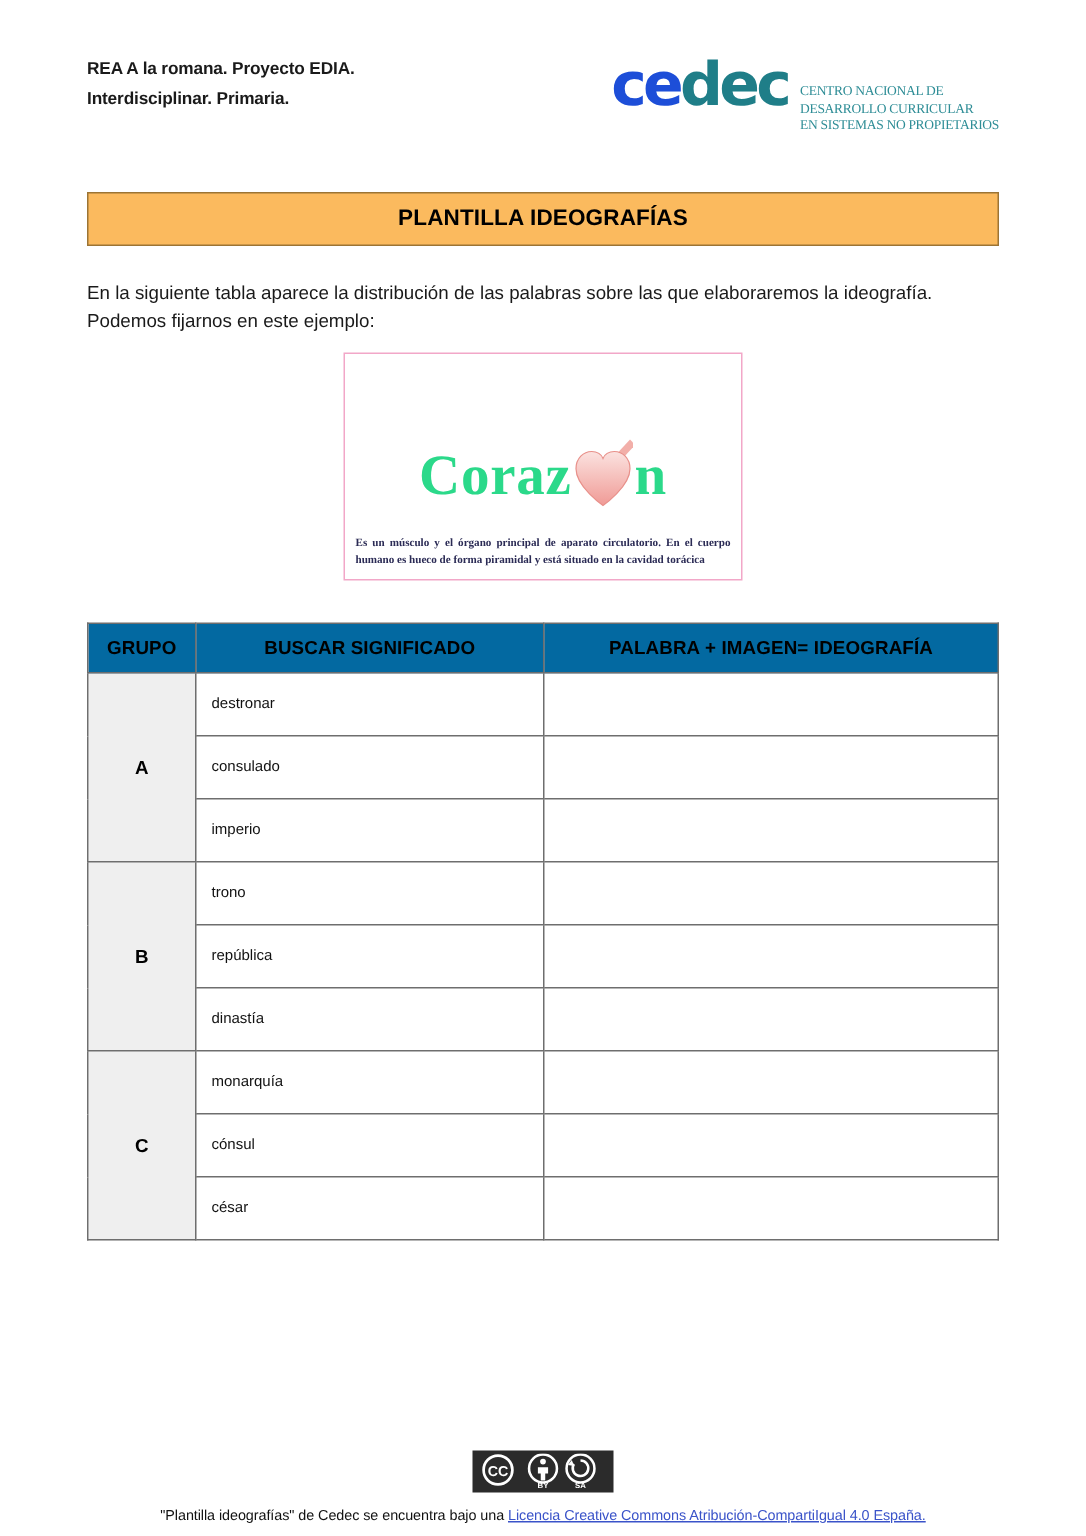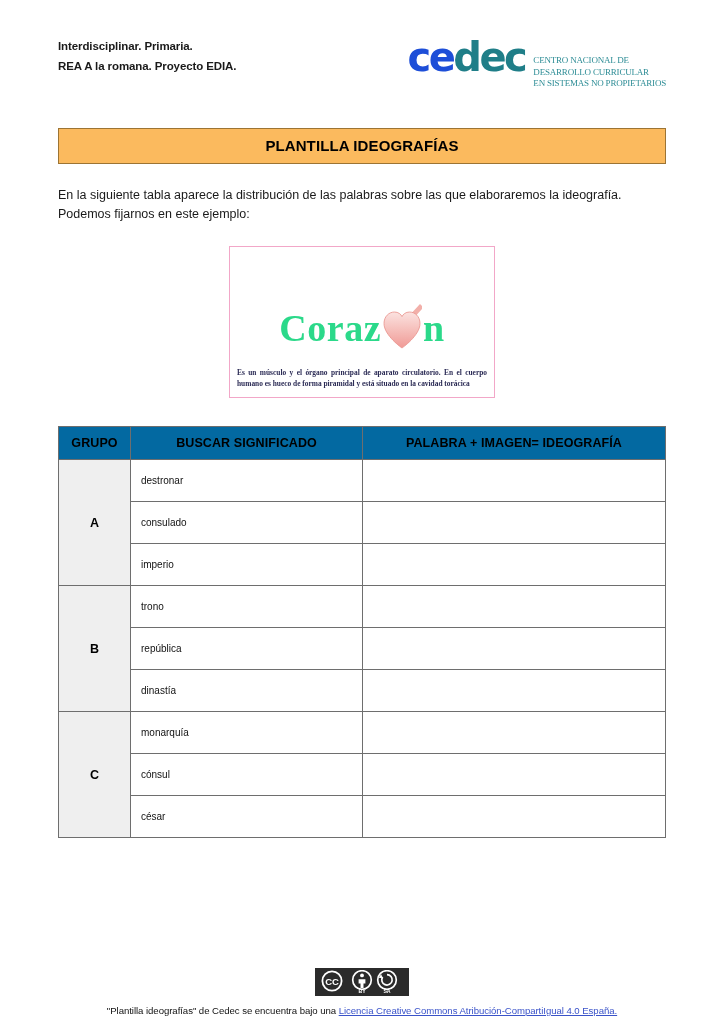--- a/index.html
+++ b/index.html
@@ -100,21 +100,21 @@
     margin-top: 22px;
     font-size: 12.5px;
     line-height: 1.55;
     max-width: 612px;
   }
 
   
   .figure-wrap {
     display: flex;
     justify-content: center;
-    margin-top: 22px;
+    margin-top: 11px;
   }
   .figure {
     width: 266px;
     height: 152px;
     border: 1.5px solid #F2A7C8;
     background: #ffffff;
     box-sizing: border-box;
     position: relative;
     padding: 0;
   }
@@ -230,22 +230,22 @@
     text-decoration: underline;
   }
 </style>
 </head>
 <body>
 
 <div class="page">
 
   <div class="doc-header">
     <div class="header-left">
+      <div>REA A la romana. Proyecto EDIA.</div>
       <div>Interdisciplinar. Primaria.</div>
-      <div>REA A la romana. Proyecto EDIA.</div>
     </div>
 
     <div class="logo-block">
       <div class="logo-word"><span class="logo-ce">ce</span><span class="logo-dec">dec</span></div>
       <div class="logo-tag">
         <div>CENTRO NACIONAL DE</div>
         <div>DESARROLLO CURRICULAR</div>
         <div>EN SISTEMAS NO PROPIETARIOS</div>
       </div>
     </div>

